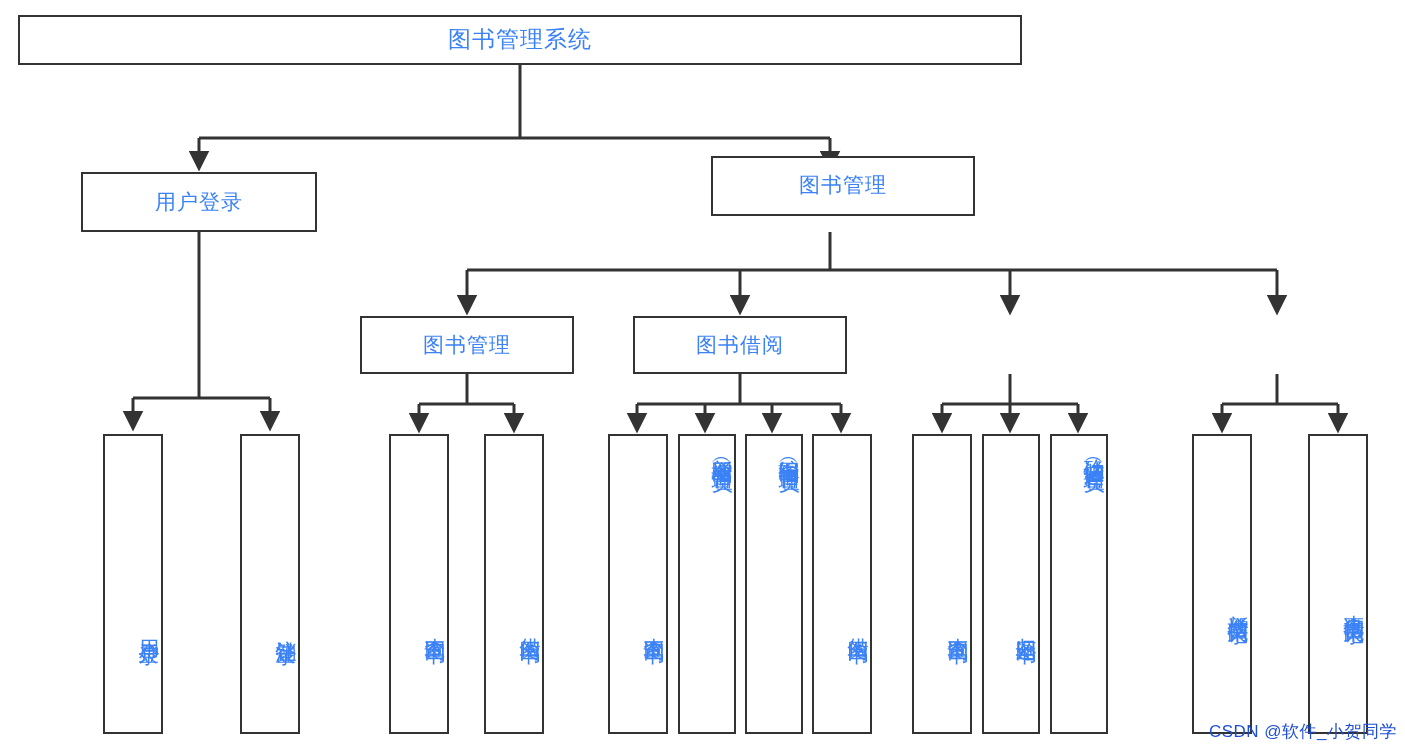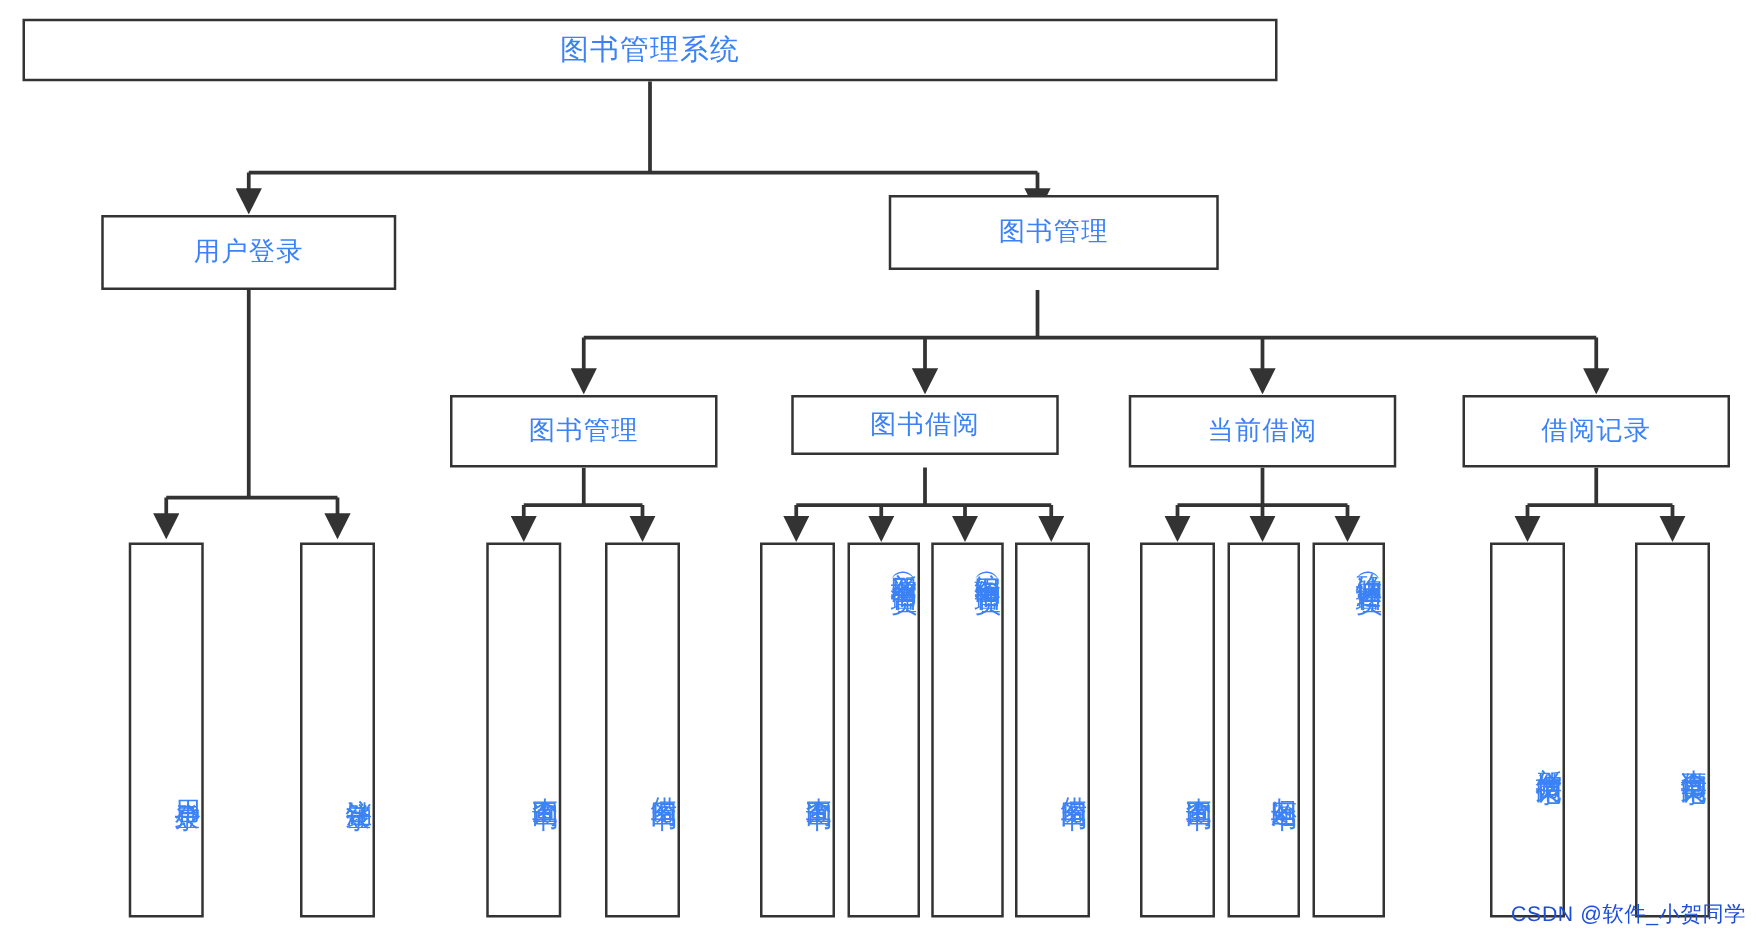--- a/index.html
+++ b/index.html
@@ -133,31 +133,25 @@
   </div>
 
   <div class="node horizontal" style="left:711px; top:156px; width:264px; height:60px;font-family:Liberation Serif, serif;">
     <span>图书管理</span>
   </div>
 
   <div class="node horizontal" style="left:360px; top:316px; width:214px; height:58px;">
     <span>图书管理</span>
   </div>
 
-  <div class="node horizontal" style="left:633px; top:316px; width:214px; height:48px;">
+  <div class="node horizontal" style="left:633px; top:316px; width:214px; height:58px;">
     <span>图书借阅</span>
   </div>
 
-  <div class="node horizontal" style="left:903px; top:316px; width:214px; height:58px;">
-    <span>当前借阅</span>
-  </div>
-
-  <div class="node horizontal" style="left:1170px; top:316px; width:214px; height:58px;">
-    <span>借阅记录</span>
-  </div>
+
 
   <div class="node vertical" style="left:103px; top:434px; width:60px; height:300px; padding-top:85px;">
     <span class="vtext">用户登录</span>
   </div>
 
   <div class="node vertical" style="left:240px; top:434px; width:60px; height:300px; padding-top:85px;">
     <span class="vtext">注销登录</span>
   </div>
 
   <div class="node vertical" style="left:389px; top:434px; width:60px; height:300px; padding-top:82px;">

